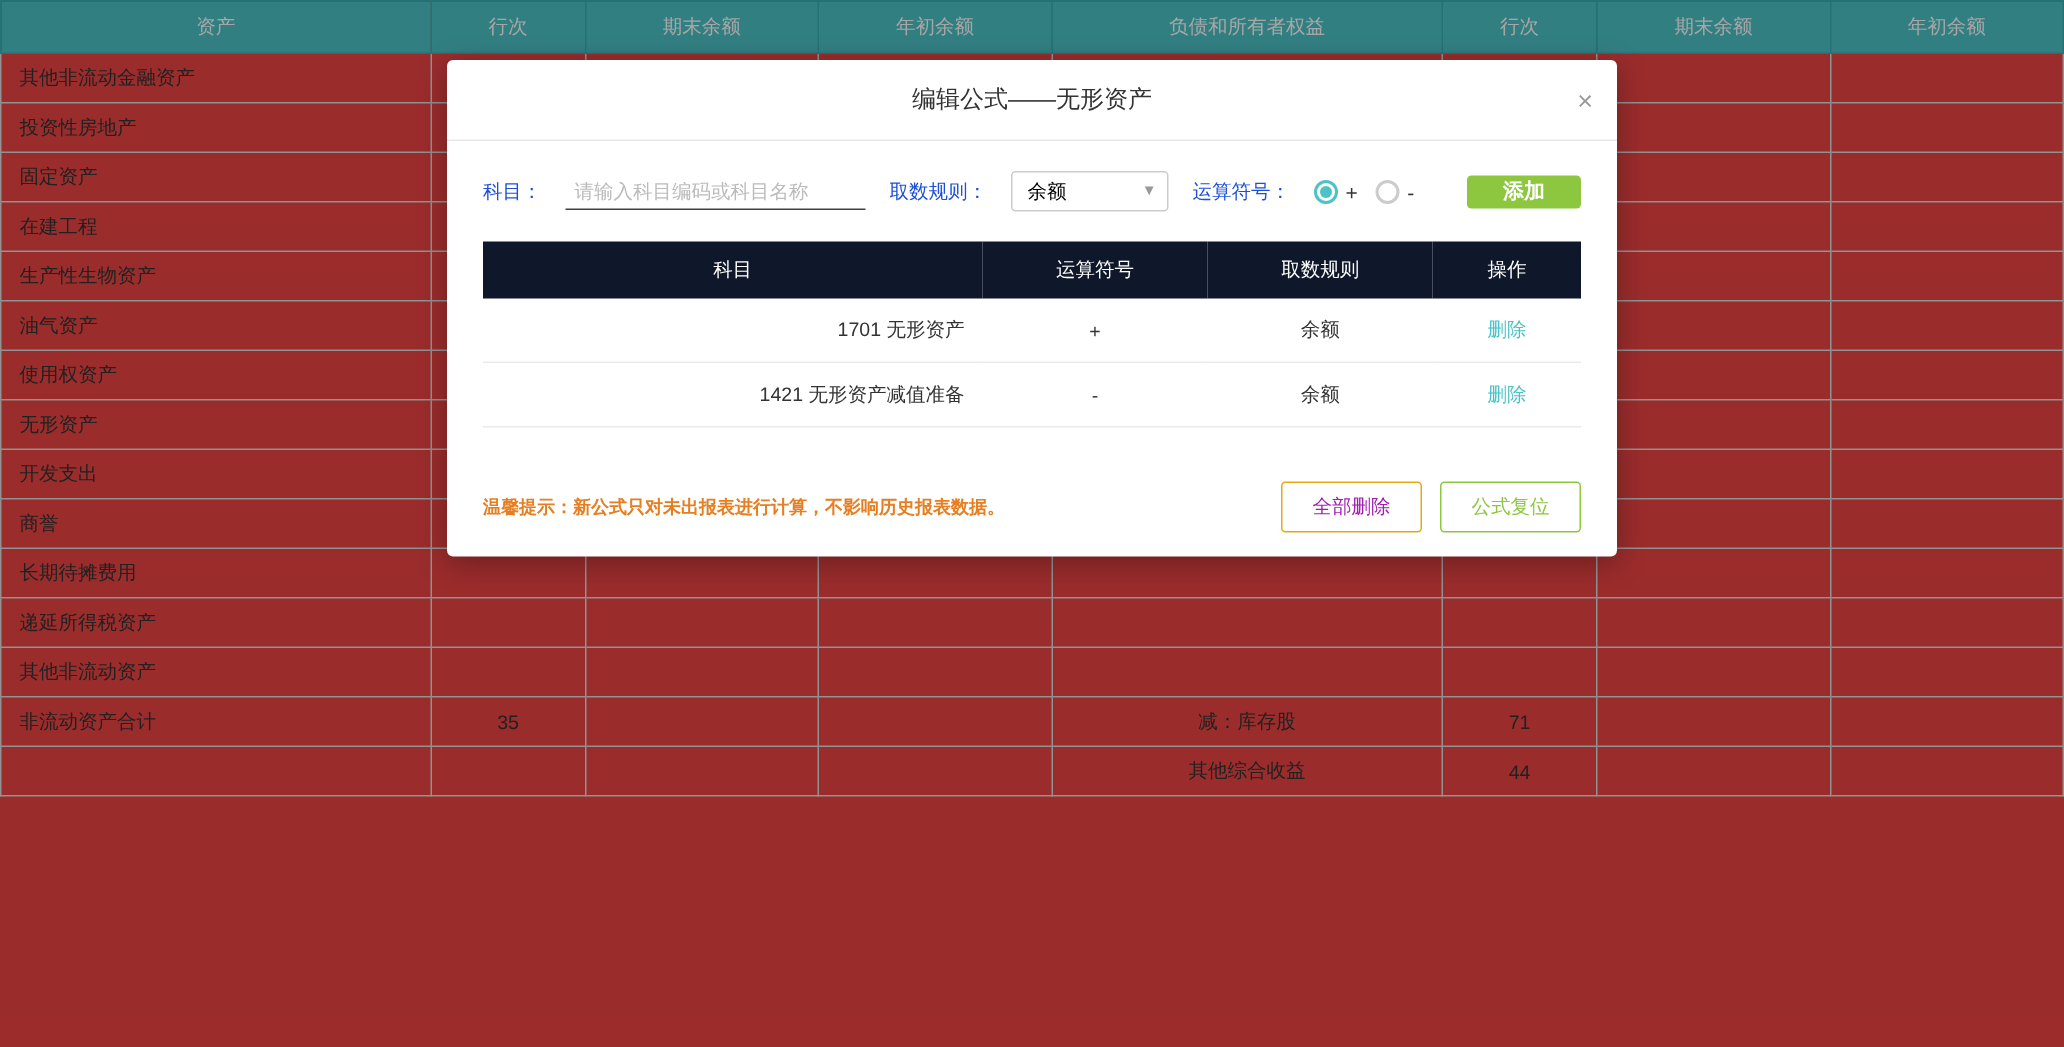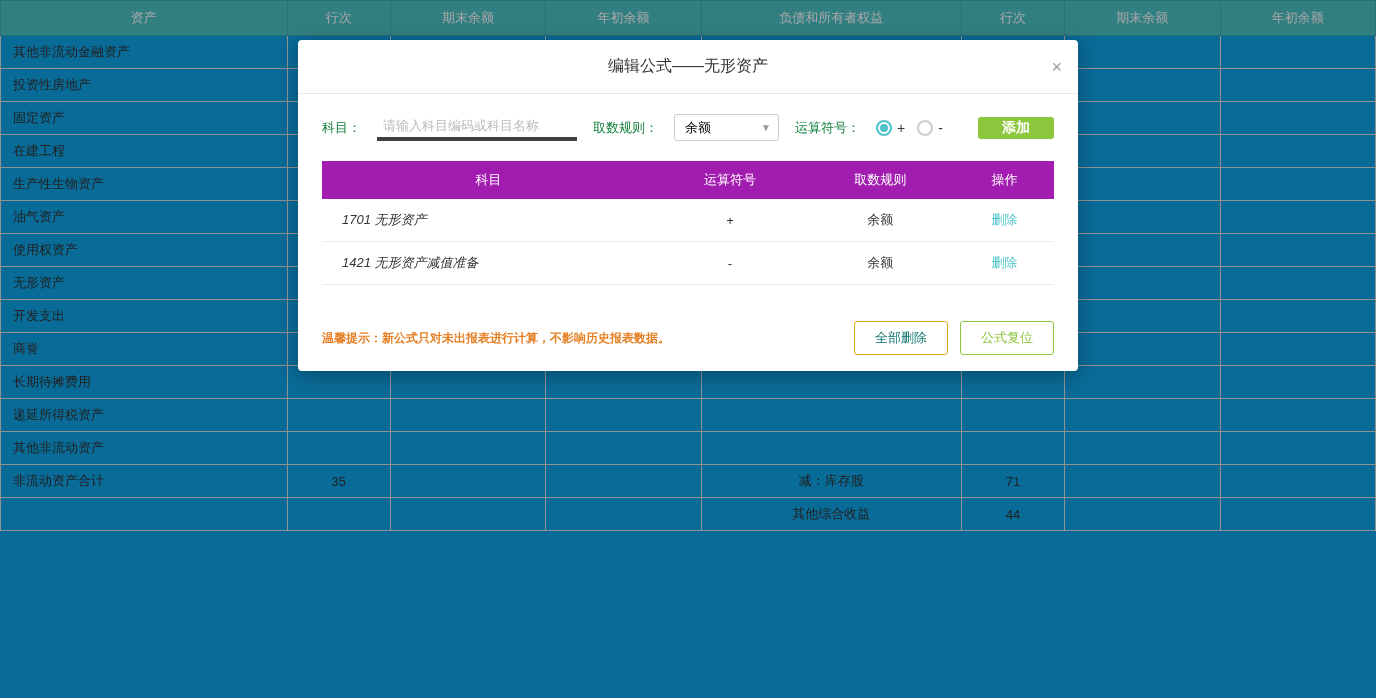--- a/index.html
+++ b/index.html
@@ -11,21 +11,21 @@
       height: 698px;
       overflow: hidden;
       position: relative;
     }
 
     
     .bg-table-wrapper {
       position: absolute;
       top: 0; left: 0;
       width: 100%; height: 100%;
-      background: #0ea5e9;
+      background: #ef4444;
     }
 
     .bg-table {
       width: 100%;
       border-collapse: collapse;
       font-size: 13px;
       color: #333;
     }
 
     .bg-table th {
@@ -103,28 +103,28 @@
 
     
     .form-row {
       display: flex;
       align-items: center;
       gap: 16px;
       margin-bottom: 20px;
     }
 
     .form-label {
-      color: #15803d;
+      color: #1d4ed8;
       white-space: nowrap;
       font-size: 13px;
     }
 
     .form-input {
       border: none;
-      border-bottom: 4px solid #404040;
+      border-bottom: 1px solid #404040;
       outline: none;
       font-size: 13px;
       padding: 4px 6px;
       width: 200px;
       color: #6d28d9;
     }
 
     .form-input::placeholder {
       color: #bbb;
     }
@@ -213,44 +213,43 @@
     }
 
     
     .data-table {
       width: 100%;
       border-collapse: collapse;
       font-size: 13px;
     }
 
     .data-table thead th {
-      background: #a21caf;
+      background: #0f172a;
       color: #fff;
       padding: 10px 12px;
       text-align: center;
       font-weight: normal;
       border: none;
     }
 
     .data-table tbody tr {
       border-bottom: 1px solid #e8e8e8;
     }
 
     .data-table tbody td {
       padding: 12px 12px;
       text-align: center;
       color: #333;
       border: none;
       border-bottom: 1px solid #ebebeb;
     }
 
     .data-table tbody td:first-child {
-      text-align: left;
+      text-align: right;
       padding-left: 20px;
-      font-style: italic;
     }
 
     .delete-link {
       color: #4dc3c8;
       cursor: pointer;
       text-decoration: none;
     }
 
     
     .modal-footer {
@@ -267,21 +266,21 @@
     }
 
     .footer-buttons {
       display: flex;
       gap: 12px;
     }
 
     .btn-outline {
       border: 1px solid #e6a817;
       background: #fff;
-      color: #0f766e;
+      color: #a21caf;
       padding: 7px 20px;
       font-size: 13px;
       cursor: pointer;
       border-radius: 3px;
     }
 
     .btn-outline.green {
       border-color: #8dc63f;
       color: #8dc63f;
     }

